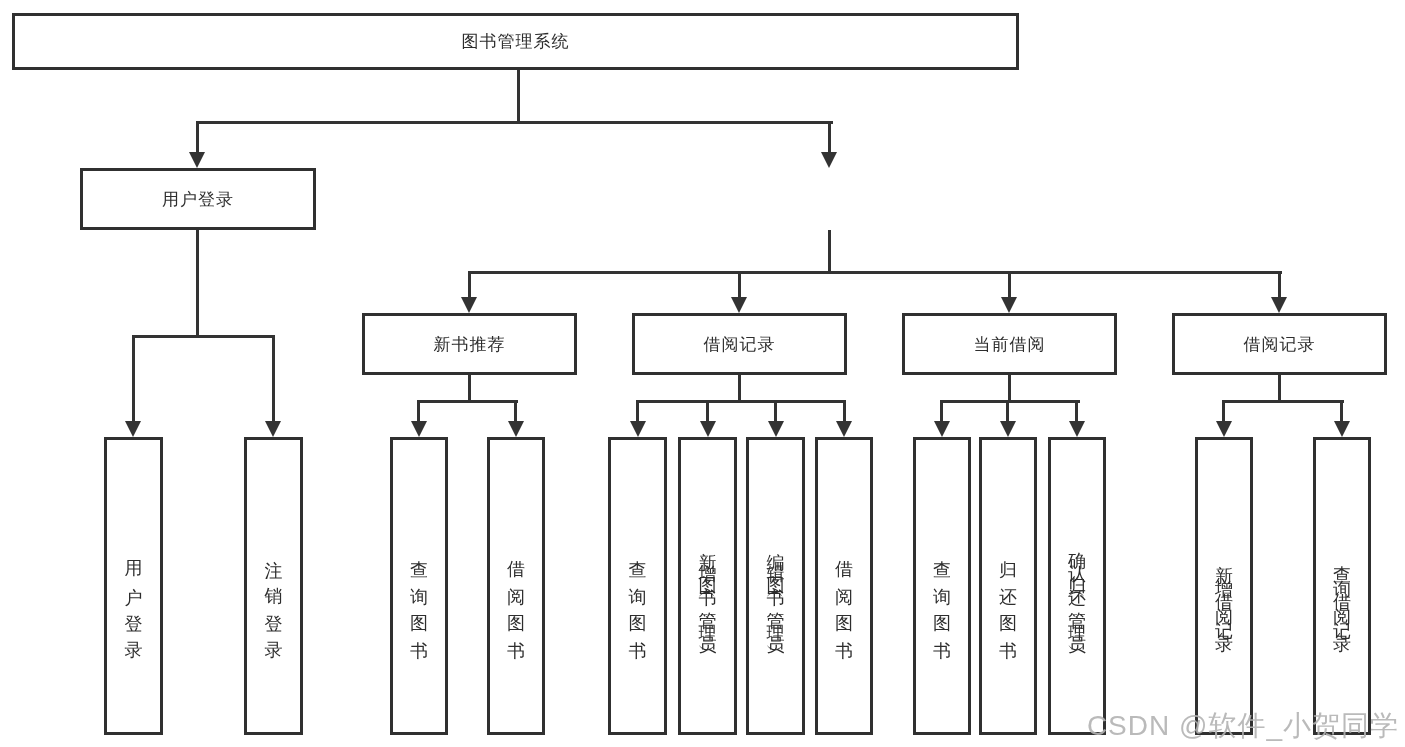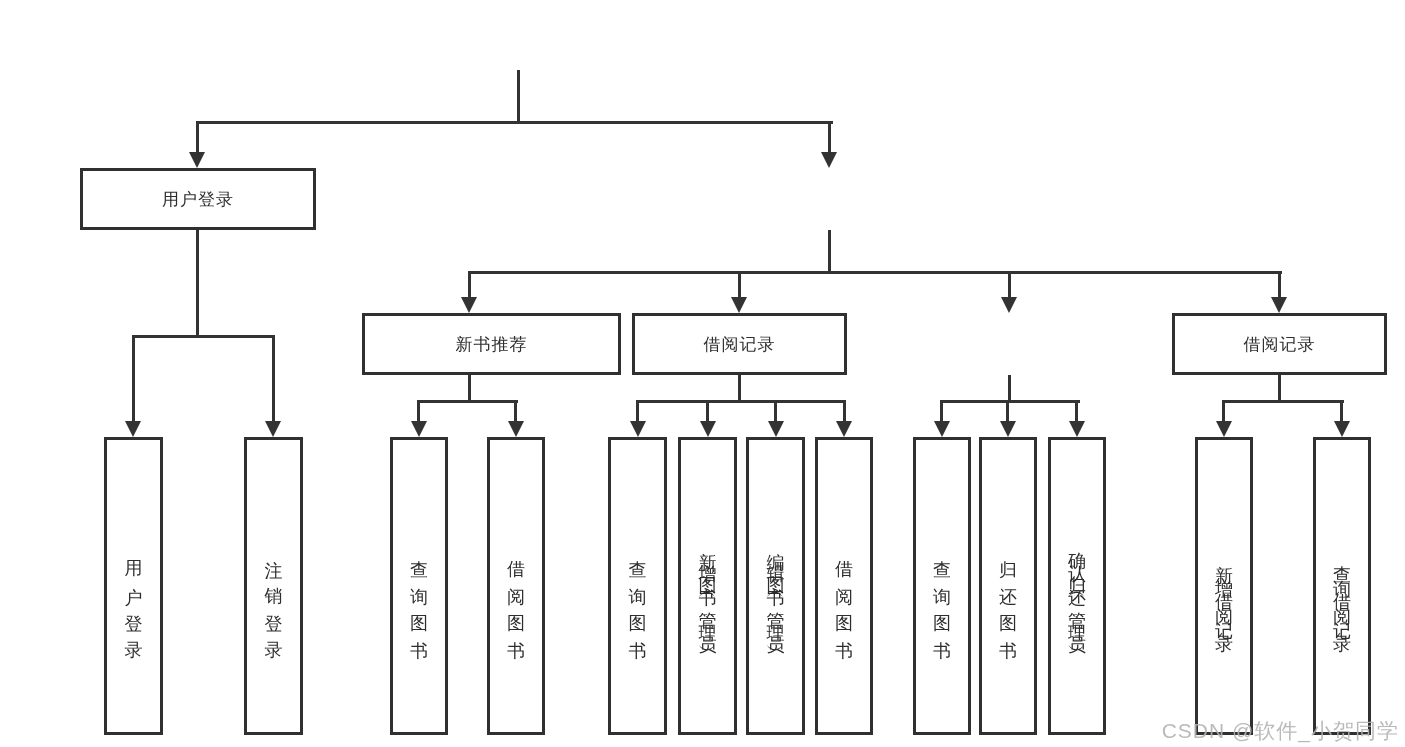--- a/index.html
+++ b/index.html
@@ -15,42 +15,48 @@
   .ls-md{letter-spacing:14px;padding-top:14px;}
   .ls-sm{letter-spacing:12px;padding-top:12px;}
 
   
   .hline{position:absolute;height:3px;background:#333333;}
   .vline{position:absolute;width:3px;background:#333333;}
   .arrowhead{position:absolute;width:0;height:0;
              border-left:8px solid transparent;border-right:8px solid transparent;
              border-top:16px solid #333333;}
 
-  .watermark{position:absolute;right:6px;bottom:2px;font-size:21px;
+  .watermark{position:absolute;right:6px;bottom:2px;font-size:28px;
              color:rgba(178,178,178,0.9);letter-spacing:1px;white-space:nowrap;}
 </style>
 </head>
 <body>
 
 <div class="canvas">
 
+  <div class="node h-node" style="left:12px;top:13px;width:1007px;height:57px;">
+    <span>图书管理系统</span>
+  </div>
 
   <div class="node h-node" style="left:80px;top:168px;width:236px;height:62px;">
     <span>用户登录</span>
   </div>
 
 
-  <div class="node h-node" style="left:362px;top:313px;width:259px;height:62px;">
+  <div class="node h-node" style="left:362px;top:313px;width:215px;height:62px;">
     <span>新书推荐</span>
   </div>
 
   <div class="node h-node" style="left:632px;top:313px;width:215px;height:62px;">
     <span>借阅记录</span>
   </div>
 
+  <div class="node h-node" style="left:902px;top:313px;width:215px;height:62px;">
+    <span>当前借阅</span>
+  </div>
 
   <div class="node h-node" style="left:1172px;top:313px;width:215px;height:62px;text-align:right;">
     <span>借阅记录</span>
   </div>
 
   <div class="node v-node ls-lg" style="left:104px;top:437px;width:59px;height:298px;">
     <span>用户登录</span>
   </div>
   <div class="node v-node ls-lg" style="left:244px;top:437px;width:59px;height:298px;">
     <span>注销登录</span>

